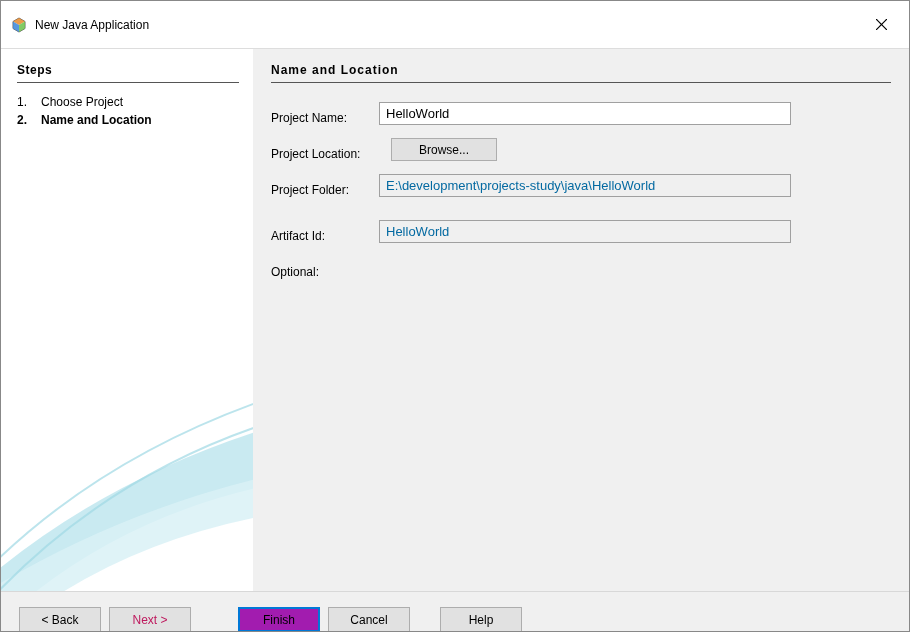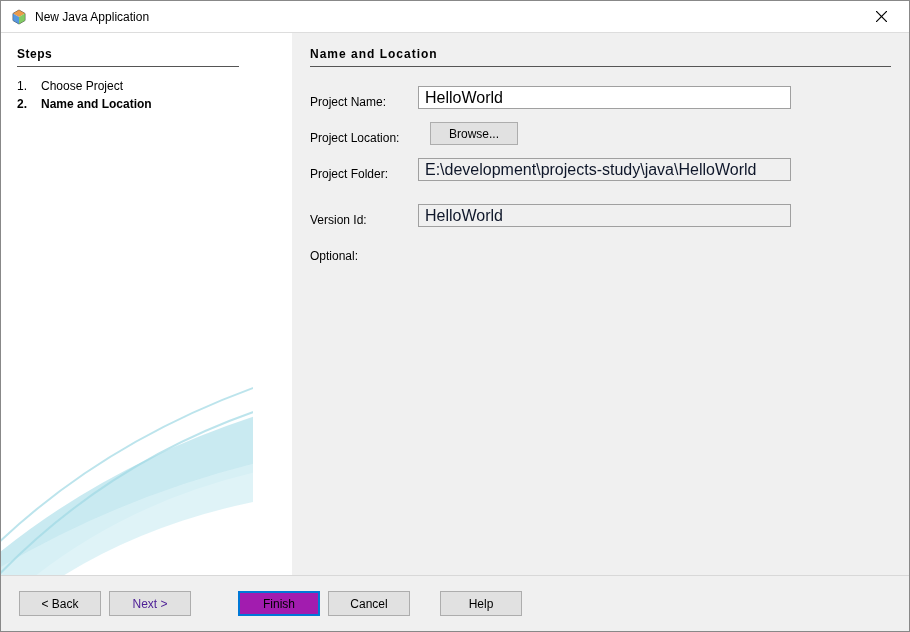--- a/index.html
+++ b/index.html
@@ -10,21 +10,21 @@
     background: #fff;
     color: #000;
     width: 910px;
     height: 632px;
     overflow: hidden;
     border: 1px solid #888;
   }
   .titlebar {
     display: flex;
     align-items: center;
-    height: 32px;
+    height: 48px;
     padding: 0 8px 0 10px;
     background: #fff;
     border-bottom: 1px solid #ddd;
   }
   .titlebar .app-icon {
     width: 16px; height: 16px;
     margin-right: 8px;
   }
   .titlebar .title {
     flex: 1;
@@ -36,21 +36,20 @@
     display: flex; align-items: center; justify-content: center;
     font-size: 14px;
     cursor: pointer;
   }
   .titlebar .close svg { width: 11px; height: 11px; }
 
   .content {
     display: flex;
     height: 542px;
     position: relative;
-    gap: 39px;
   }
   .sidebar {
     width: 252px;
     background: #fff;
     padding: 14px 14px 14px 16px;
     position: relative;
     overflow: hidden;
   }
   .sidebar-title {
     font-weight: bold;
@@ -108,35 +107,35 @@
     width: 108px;
     flex-shrink: 0;
   }
   .text-input {
     flex: 1;
     height: 23px;
     border: 1px solid #a0a0a0;
     background: #fff;
     padding: 0 6px;
     font-family: inherit;
-    font-size: 16px;
+    font-size: 13px;
     color: #000;
     min-width: 0;
   }
   .text-input[readonly] {
-    color: #0f172a;
+    color: #0369a1;
     background: #f0f0f0;
   }
   .after-input {
     width: 88px;
     margin-left: 12px;
     flex-shrink: 0;
   }
   .browse-btn {
-    width: 88px;
+    width: 106px;
     height: 23px;
     background: #e1e1e1;
     border: 1px solid #adadad;
     font-family: inherit;
     font-size: 12px;
     cursor: pointer;
   }
   .optional-text {
     color: #333;
     text-align: left;
@@ -156,21 +155,21 @@
   .btn {
     width: 82px;
     height: 25px;
     background: #e1e1e1;
     border: 1px solid #adadad;
     font-family: inherit;
     font-size: 12px;
     cursor: pointer;
   }
   .btn[disabled] {
-    color: #4c1d95;
+    color: #be185d;
     cursor: default;
   }
   .btn-default {
     border: 2px solid #0078d7;
     background: #a21caf;
     margin-left: 39px;
   }
   .btn-group-gap { width: 14px; }
 </style>
 </head>
@@ -235,21 +234,21 @@
 
     <div class="form-row">
       <span class="form-label">Project Folder:</span>
       <input class="text-input" type="text" readonly="" value="E:\development\projects-study\java\HelloWorld" style="">
       <span class="after-input"></span>
     </div>
 
     <div class="gap-row"></div>
 
     <div class="form-row">
-      <span class="form-label">Version Id:</span>
+      <span class="form-label">Artifact Id:</span>
       <input class="text-input" type="text" readonly="" value="HelloWorld" style="">
       <span class="after-input"></span>
     </div>
 
 
     <div class="form-row">
       <span class="form-label">Optional:</span>
       <span class="after-input"></span>
     </div>
 

